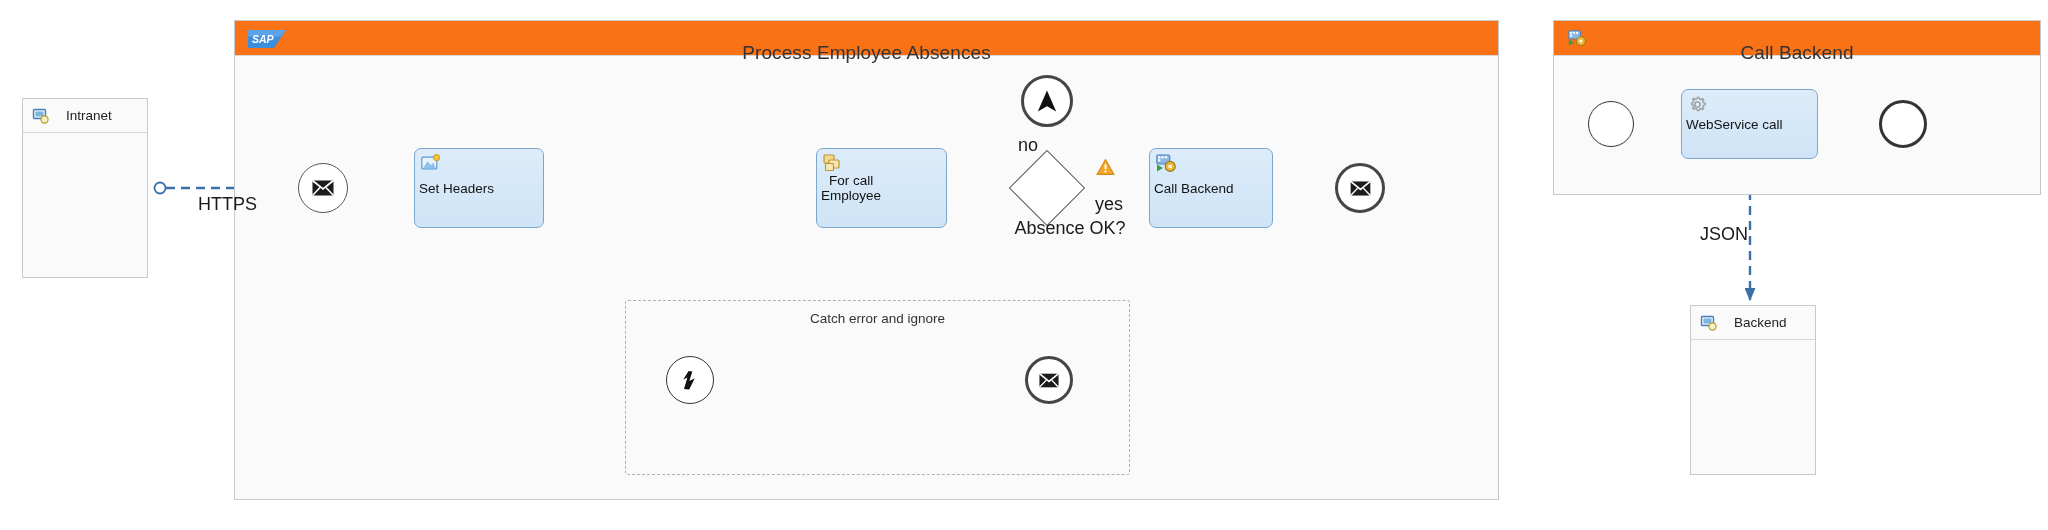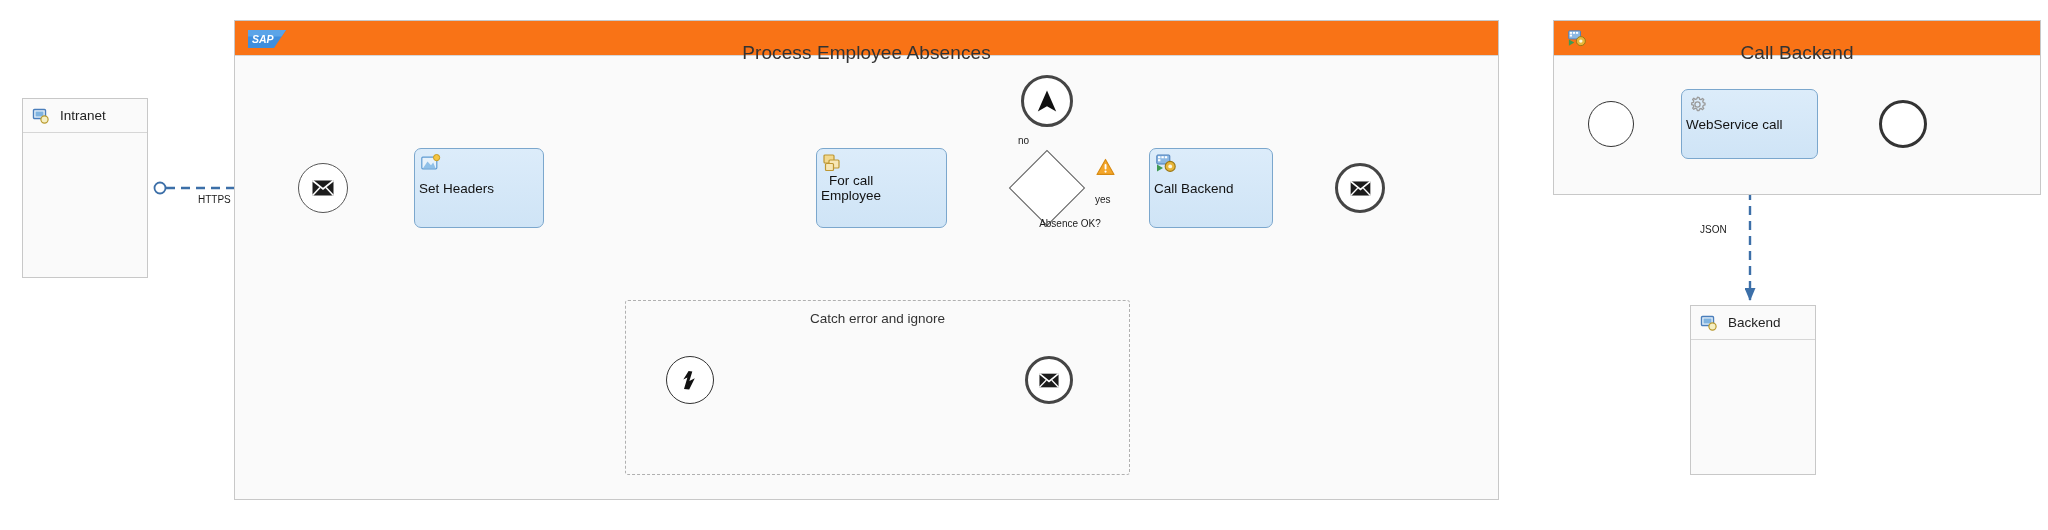--- a/index.html
+++ b/index.html
@@ -53,21 +53,21 @@
     border: 1px solid #c8c8c8;
   }
   .participant-header {
     position: absolute;
     left: 0; right: 0; top: 0;
     height: 33px;
     border-bottom: 1px solid #d6d6d6;
     display: flex;
     align-items: center;
     padding-left: 9px;
-    gap: 10px;
+    gap: 16px;
   }
   .participant-title {
     font-size: 13.5px;
     color: #222;
   }
 
   
   .task {
     background: #d6e8f7;
     background: linear-gradient(180deg,#dcecfa 0%,#cfe4f6 100%);
@@ -105,21 +105,21 @@
   .gateway {
     width: 52px; height: 52px;
     background: #ffffff;
     border: 1.6px solid #5d5d5d;
     transform: rotate(45deg);
   }
   .gw-wrap { width: 74px; height: 74px; display:flex; align-items:center; justify-content:center; }
 
   
   .edge-label {
-    font-size: 10px;
+    font-size: 18px;
     color: #1a1a1a;
     white-space: nowrap;
   }
 
   
   .subprocess {
     border: 1.5px dashed #b0b0b0;
     border-radius: 3px;
     background: transparent;
   }

